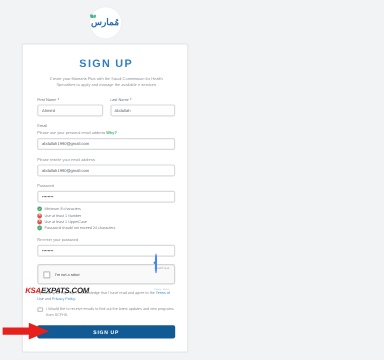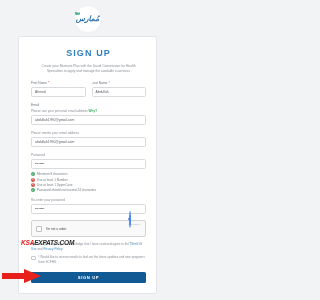--- a/index.html
+++ b/index.html
@@ -26,21 +26,20 @@
     display: flex; align-items: center; justify-content: center;
     box-shadow: 0 0 2px rgba(0,0,0,.05);
   }
   .logo-mark {
     font-size: 7.5px; line-height: 1;
     font-weight: 700;
     color: #2a6fb0;
     letter-spacing: -0.2px;
     position: relative;
     white-space: nowrap;
-    font-style: italic;
   }
   .logo-leaf {
     position: absolute; top: -3px; left: -1px;
     width: 4px; height: 4px;
   }
   .logo-leaf span {
     position: absolute; width: 1.6px; height: 3px;
     background: #5bbd7a; border-radius: 60% 60% 40% 40%;
   }
   .logo-leaf span:nth-child(1) { left: 0;   transform: rotate(-28deg); }

